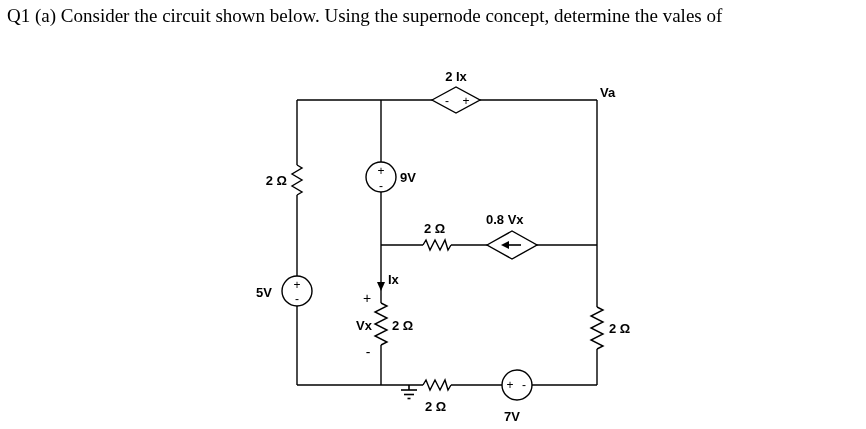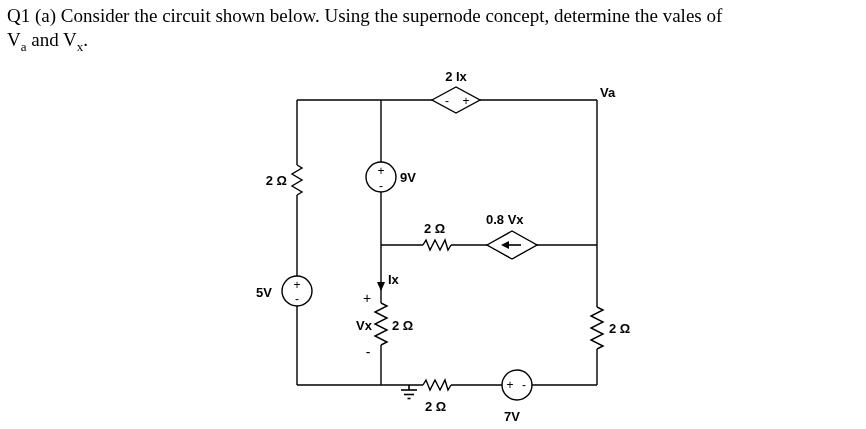--- a/index.html
+++ b/index.html
@@ -12,21 +12,20 @@
   .lbl { font-family: "Liberation Sans", sans-serif; font-weight: bold; font-size: 13px; fill: #000; }
   .pol { font-family: "Liberation Sans", sans-serif; font-weight: normal; font-size: 12px; fill: #000; }
   .sign { font-family: "Liberation Sans", sans-serif; font-weight: normal; font-size: 14px; fill: #000; }
 </style>
 </head>
 <body>
 
 <div class="page">
 
   <p class="question"><span>Q1 (a) Consider the circuit shown below.  Using the supernode concept, determine the vales of</span><br>
-    <span><span>V</span><sub>a</sub><span> and V</span><sub>x</sub><span>.</span></span>
   </p>
 
   <svg class="circuit-svg" width="866" height="429" viewBox="0 0 866 429">
 
     <g stroke="#000" stroke-width="1.4" fill="none">
 
       <line x1="297" y1="100" x2="597" y2="100"></line>
 
       <line x1="297" y1="100" x2="297" y2="165"></line>
       <polyline points="297,165 302,168 292,174 302,180 292,186 302,192 297,195"></polyline>

